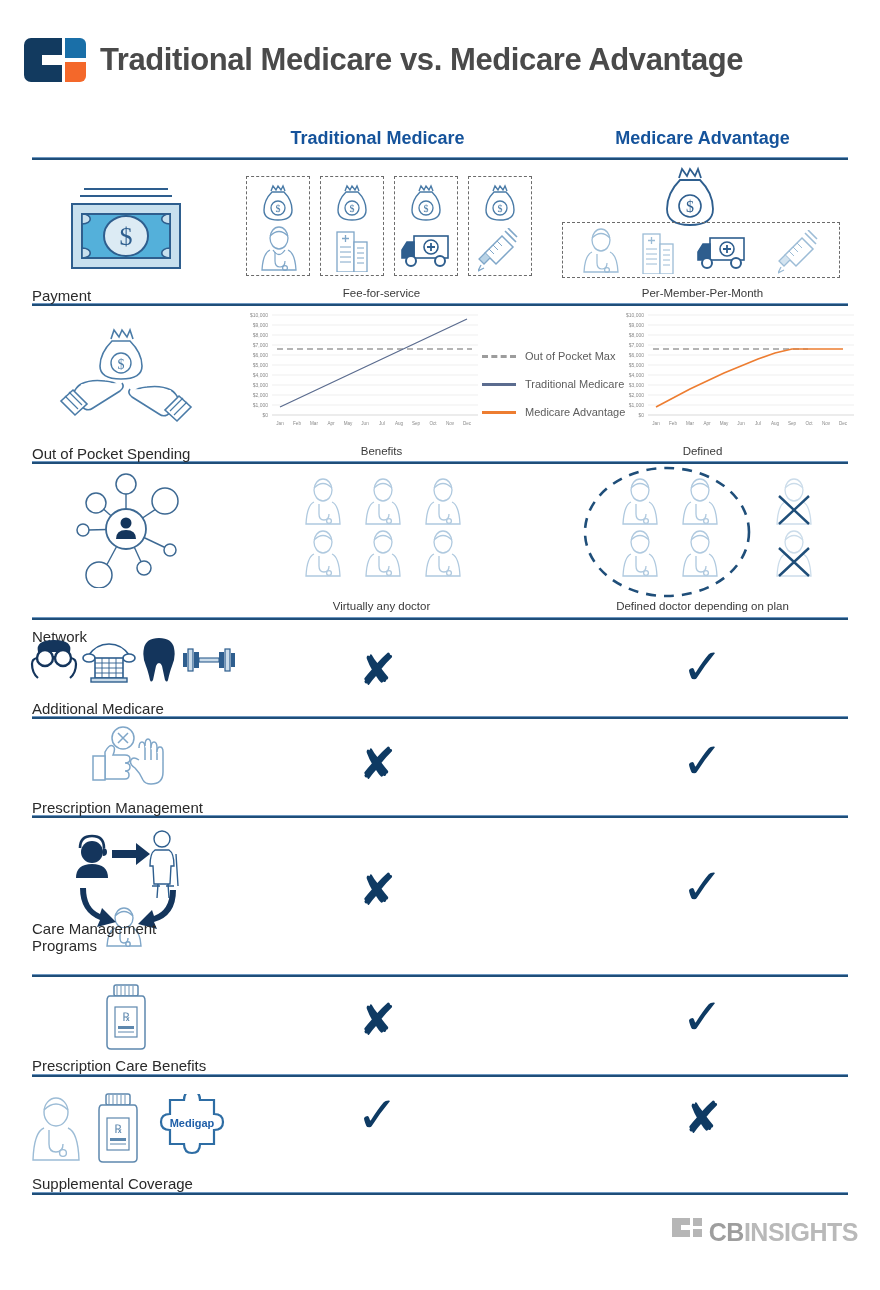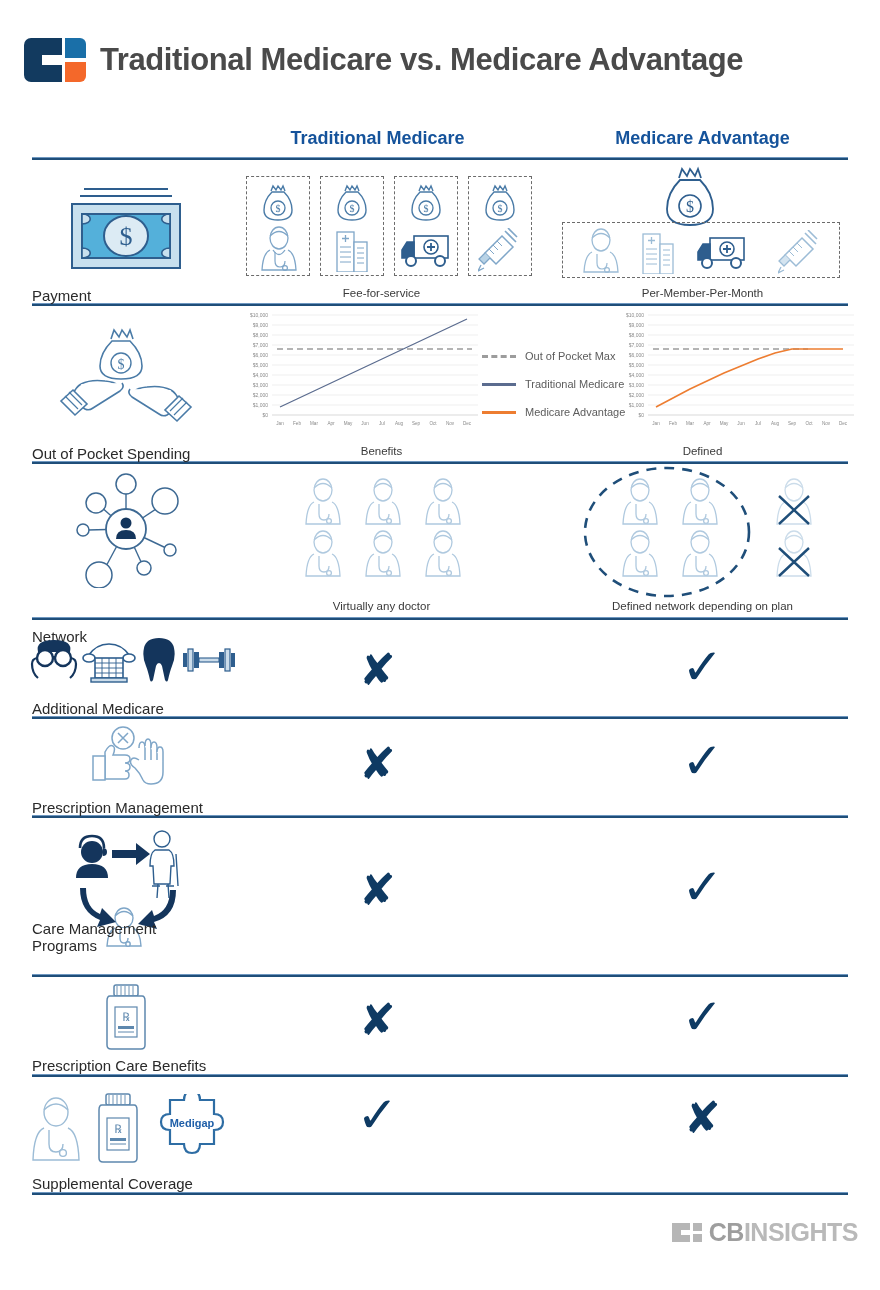--- a/index.html
+++ b/index.html
@@ -87,21 +87,21 @@
   }
   .legend-label{font-size:11px;color:#5C5C5C;white-space:nowrap;}
 
   
   .dashbox{
     position:absolute;border:1.5px dashed #6B6B6B;box-sizing:border-box;
   }
 
   
   .footer-logo{
-    position:absolute;right:22px;top:1218px;display:flex;align-items:center;
+    position:absolute;right:22px;top:1218px;display:flex;align-items:flex-start;
   }
   .fl-mark{width:30px;height:19px;position:relative;margin-right:7px;}
   .fl-mark .a{position:absolute;left:0;top:0;width:18px;height:19px;background:#B6B6B6;}
   .fl-mark .notch{position:absolute;left:9px;top:7px;width:11px;height:5px;background:#fff;}
   .fl-mark .b{position:absolute;left:21px;top:0;width:9px;height:8px;background:#B6B6B6;}
   .fl-mark .c{position:absolute;left:21px;top:11px;width:9px;height:8px;background:#B6B6B6;}
   .fl-bold{font-size:25px;font-weight:bold;color:#9E9E9E;letter-spacing:-0.5px;}
   .fl-light{font-size:25px;font-weight:bold;color:#B9B9B9;letter-spacing:-0.5px;}
 </style>
 </head>
@@ -524,21 +524,21 @@
       </svg>
       <svg style="position:absolute;left:774px;top:530px" width="40" height="48" viewBox="0 0 40 48">
         <g fill="#fff" stroke="#CBDCEA" stroke-width="1.3">
             <ellipse cx="20" cy="12" rx="9" ry="11"></ellipse>
             <path d="M11 10 q9 -9 18 0"></path>
             <path d="M11 24 q-7 3 -8 22 h34 q-1 -19 -8 -22"></path>
           </g>
         <path d="M5 18 L35 46 M35 18 L5 46" stroke="#1F4E79" stroke-width="2.4"></path>
       </svg>
     </div>
-    <div class="cell-sub ma" style="top:600px">Defined network depending on plan</div>
+    <div class="cell-sub ma" style="top:600px">Defined doctor depending on plan</div>
   </div>
 
   <div class="row">
     <div style="position:absolute;left:30px;top:636px">
       <svg style="position:absolute;left:0;top:2px" width="48" height="46" viewBox="0 0 48 46">
         <path d="M8 14 q-3 -12 16 -12 q19 0 16 12" fill="#14355C"></path>
         <circle cx="15" cy="20" r="8" fill="#fff" stroke="#14355C" stroke-width="2.4"></circle>
         <circle cx="33" cy="20" r="8" fill="#fff" stroke="#14355C" stroke-width="2.4"></circle>
         <path d="M23 19 h2" stroke="#14355C" stroke-width="2.2"></path>
         <path d="M7 20 q-5 1 -5 6 q0 9 6 14 M41 20 q5 1 5 6 q0 9 -6 14" fill="none" stroke="#14355C" stroke-width="2.2"></path>

